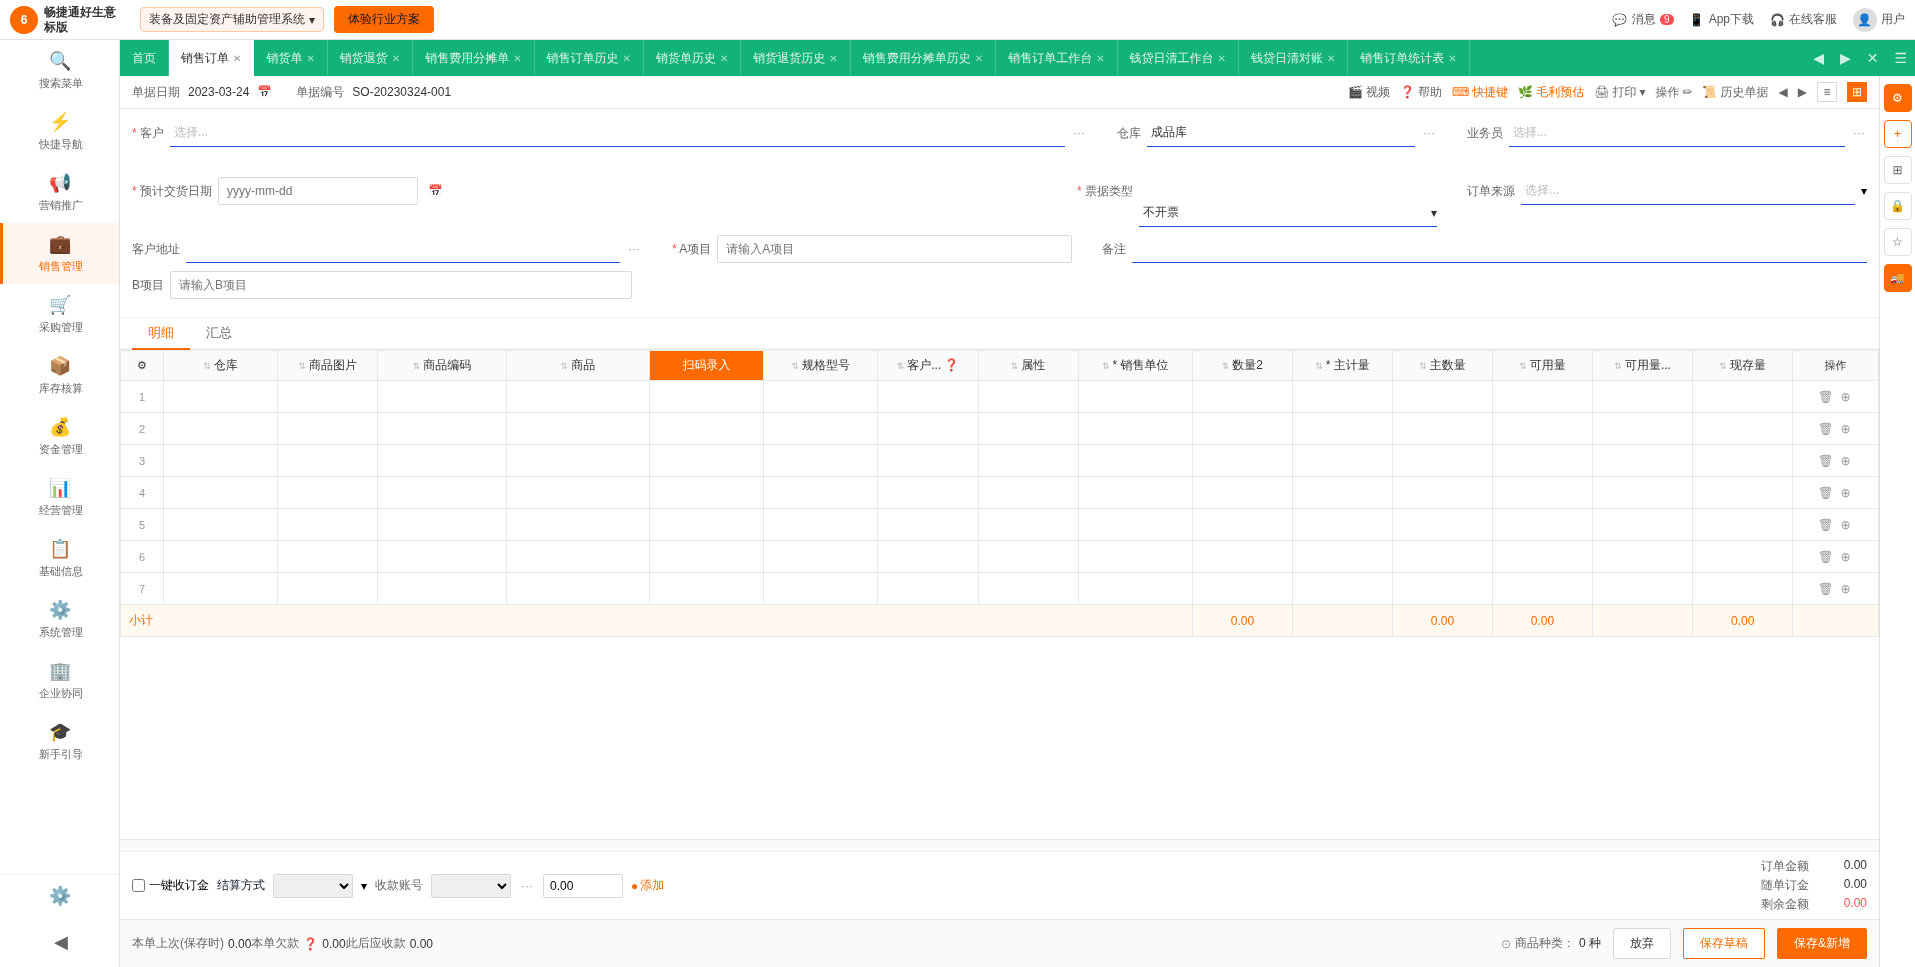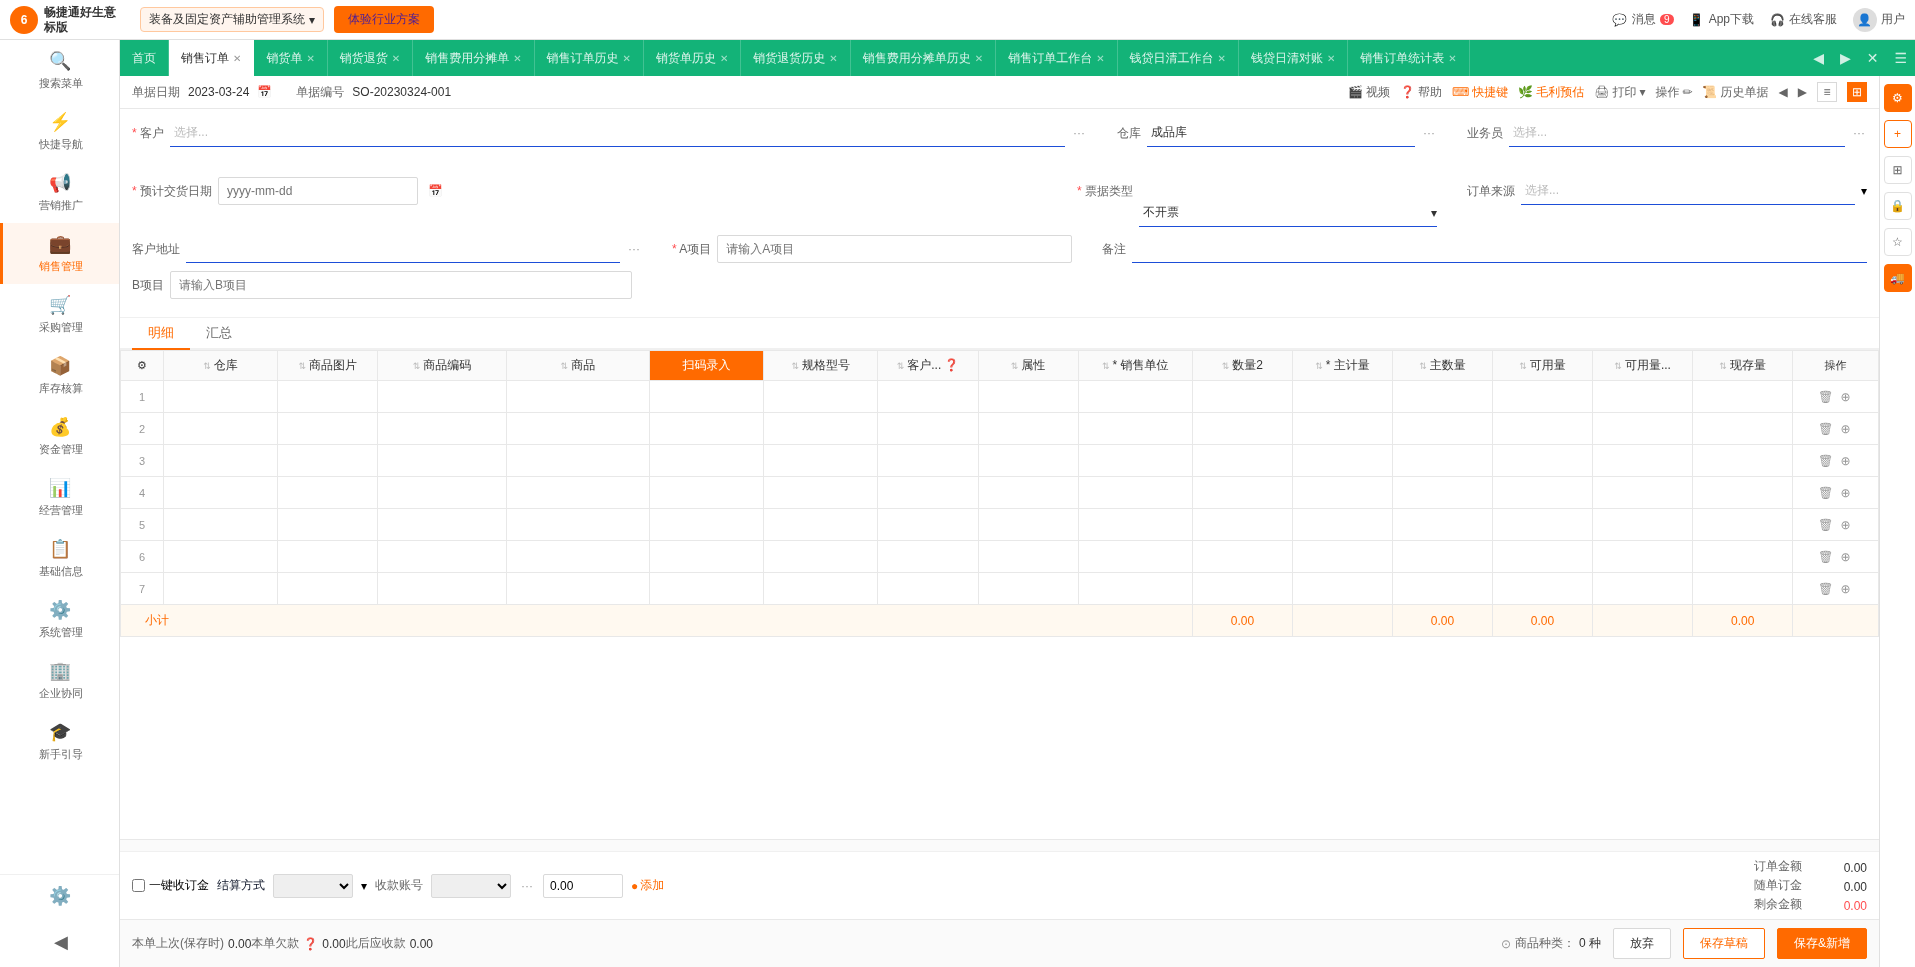--- a/index.html
+++ b/index.html
@@ -39,21 +39,21 @@
       background: #fff5ee;
       border: 1px solid #ffc89e;
       border-radius: 4px;
       padding: 3px 8px;
       margin-left: 10px;
       color: #333;
       cursor: pointer;
     }
     .solution-btn {
       background: #ff6a00;
-      color: #4c1d95;
+      color: #0f172a;
       border: none;
       border-radius: 4px;
       padding: 5px 14px;
       margin-left: 10px;
       cursor: pointer;
       font-size: 12px;
     }
     .top-right {
       margin-left: auto;
       display: flex;
@@ -434,21 +434,21 @@
       align-items: center;
       gap: 12px;
     }
     .footer-summary {
       display: flex;
       flex-direction: column;
       gap: 2px;
       align-items: flex-end;
     }
     .footer-summary-row {
-      display: flex; gap: 15px; align-items: flex-end;
+      display: flex; gap: 8px; align-items: flex-start;
     }
     .footer-summary-label { color: #666; }
     .footer-summary-value { color: #333; min-width: 50px; text-align: right; }
     .footer-summary-value.red { color: #ff4d4f; }
     .btn-discard {
       background: #fff;
       border: 1px solid #d9d9d9;
       border-radius: 2px;
       padding: 6px 16px;
       cursor: pointer;
@@ -1011,21 +1011,21 @@
                 <td></td>
                 <td>
                   <div class="action-icons">
                     <span class="action-icon">🗑</span>
                     <span class="action-icon">⊕</span>
                   </div>
                 </td>
               </tr>
 
               <tr class="summary-row">
-                <td colspan="10" style="text-align:left; padding-left:24px; color:#ff6a00; font-weight:500;font-family:Liberation Serif, serif;">小计</td>
+                <td colspan="10" style="text-align:left; padding-left:8px; color:#ff6a00; font-weight:500;font-family:Liberation Serif, serif;">小计</td>
                 <td style="color:#ff6a00; font-weight:500;">0.00</td>
                 <td></td>
                 <td style="color:#ff6a00; font-weight:500;">0.00</td>
                 <td style="color:#ff6a00; font-weight:500;">0.00</td>
                 <td></td>
                 <td style="color:#ff6a00; font-weight:500;">0.00</td>
                 <td></td>
               </tr>
             </tbody>
           </table>

